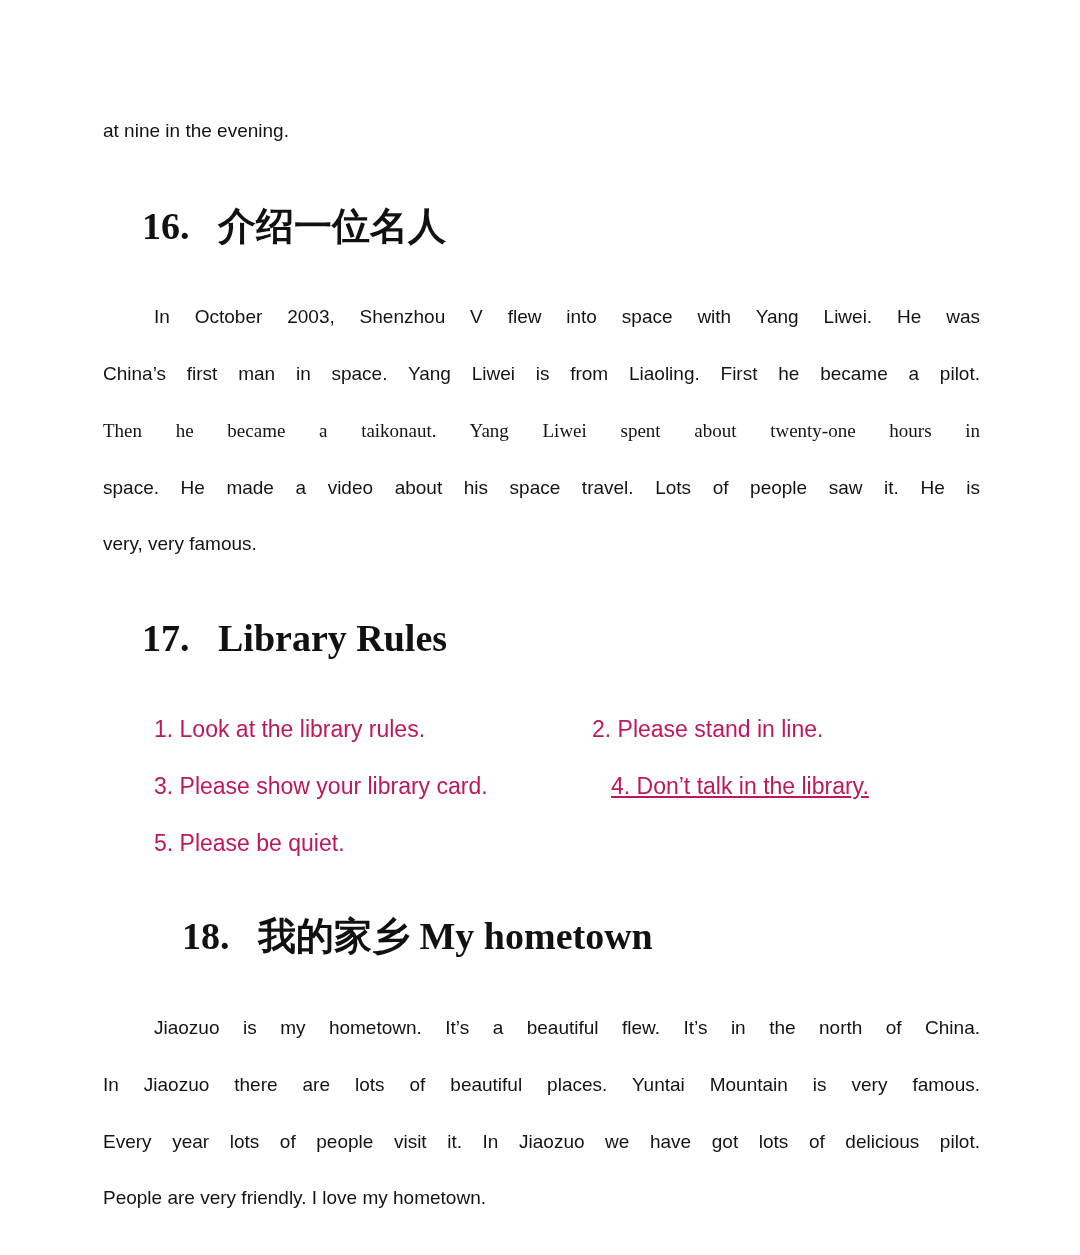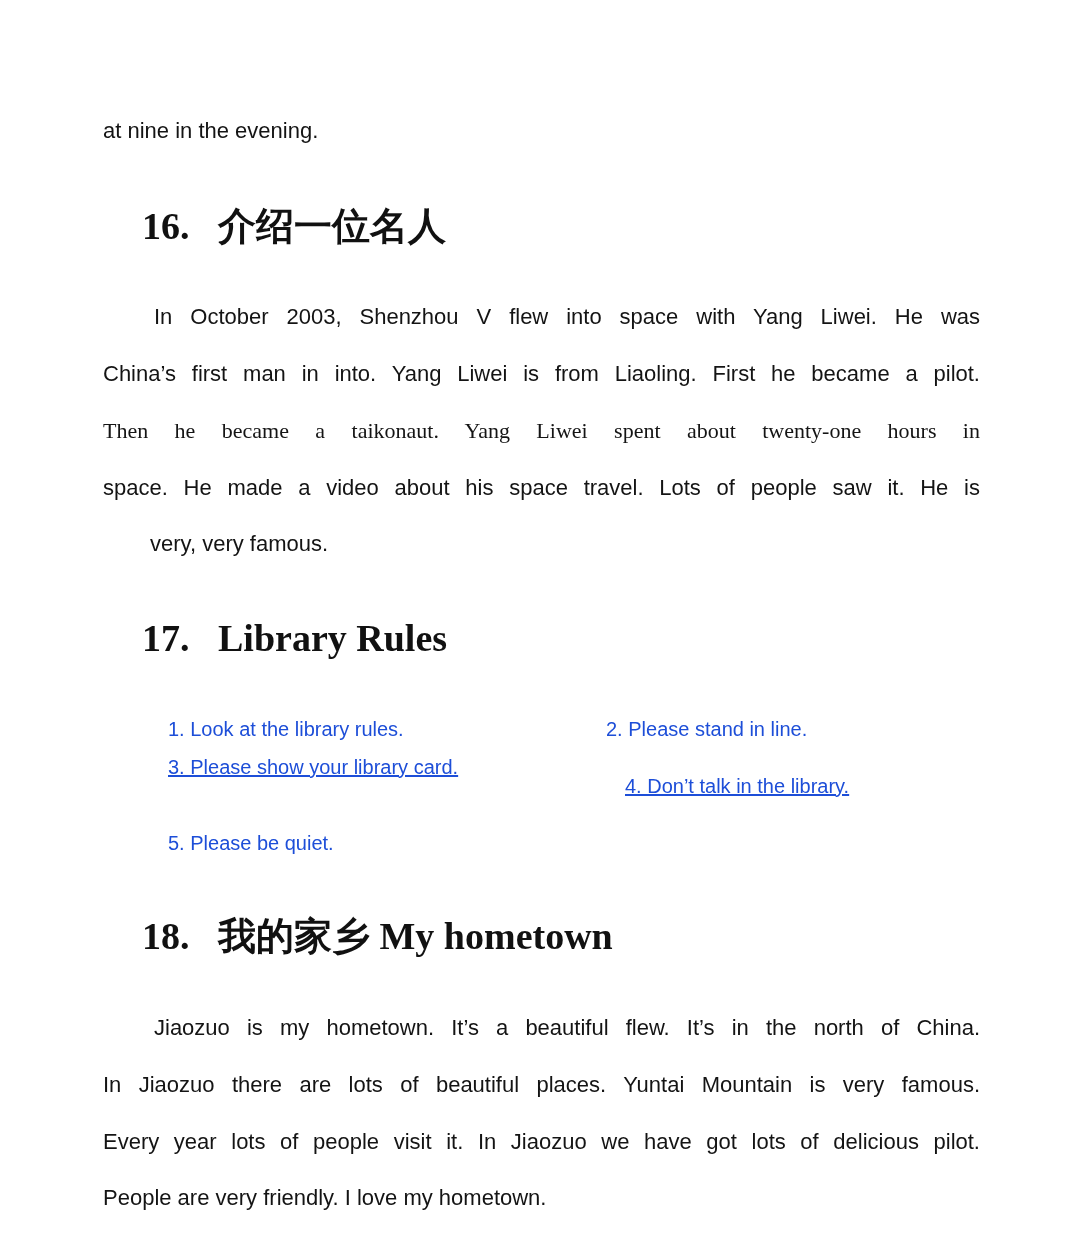--- a/index.html
+++ b/index.html
@@ -1,52 +1,52 @@
 <!DOCTYPE html>
 <html><head>
 <meta charset="utf-8">
 <style>
   html, body { margin: 0; padding: 0; background: #ffffff; }
   body { width: 1080px; height: 1255px; position: relative; overflow: hidden; color: #111; }
-  .line { position: absolute; left: 103px; width: 877px; font-family: "Liberation Sans", sans-serif; font-size: 22px; line-height: 30px; white-space: nowrap; color: #141414; }
+  .line { position: absolute; left: 103px; width: 877px; font-family: "Liberation Sans", sans-serif; font-size: 19px; line-height: 30px; white-space: nowrap; color: #141414; }
   .just { text-align: justify; text-align-last: justify; white-space: normal; }
   .heading { position: absolute; left: 142px; font-family: "Liberation Serif", "DejaVu Serif", serif; font-weight: bold; font-size: 38px; line-height: 44px; color: #111; white-space: nowrap; }
   .heading .num { display: inline-block; width: 76px; }
-  .rule { position: absolute; font-family: "Liberation Sans", sans-serif; font-size: 20px; line-height: 30px; color: #1d4ed8; white-space: nowrap; margin-left: 14px; }
+  .rule { position: absolute; font-family: "Liberation Sans", sans-serif; font-size: 23px; line-height: 30px; color: #be185d; white-space: nowrap; }
 </style>
 </head>
 <body>
 
 <div>
 
   <div class="line" style="top:116px;">at nine in the evening.</div>
 
   <div class="heading" style="top:204px;">
     <span class="num">16.</span><span>介绍一位名人</span>
   </div>
   <div>
     <div class="line just" style="top:302px; left:154px; width:826px;">In October 2003, Shenzhou V flew into space with Yang Liwei. He was</div>
-    <div class="line just" style="top:359px;">China’s first man in into. Yang Liwei is from Liaoling. First he became a pilot.</div>
+    <div class="line just" style="top:359px;">China’s first man in space. Yang Liwei is from Liaoling. First he became a pilot.</div>
     <div class="line just" style="top:416px;font-family:Liberation Serif, serif;">Then he became a taikonaut. Yang Liwei spent about twenty-one hours in</div>
     <div class="line just" style="top:473px;">space. He made a video about his space travel. Lots of people saw it. He is</div>
-    <div class="line" style="top:529px;margin-left:47px;">very, very famous.</div>
+    <div class="line" style="top:529px;">very, very famous.</div>
   </div>
 
   <div class="heading" style="top:616px;">
     <span class="num">17.</span><span>Library Rules</span>
   </div>
   <div>
     <div class="rule" style="top:714px; left:154px;">1. Look at the library rules.</div>
     <div class="rule" style="top:714px; left:592px;">2. Please stand in line.</div>
-    <div class="rule" style="top:752px; left:154px;text-decoration:underline;">3. Please show your library card.</div>
+    <div class="rule" style="top:771px; left:154px;">3. Please show your library card.</div>
     <div class="rule" style="top:771px; left:611px;text-decoration:underline;">4. Don’t talk in the library.</div>
     <div class="rule" style="top:828px; left:154px;">5. Please be quiet.</div>
   </div>
 
-  <div class="heading" style="top:914px;">
+  <div class="heading" style="top:914px;margin-left:40px;">
     <span class="num">18.</span><span>我的家乡  My hometown</span>
   </div>
   <div>
     <div class="line just" style="top:1013px; left:154px; width:826px;">Jiaozuo is my hometown. It’s a beautiful flew. It’s in the north of China.</div>
     <div class="line just" style="top:1070px;">In Jiaozuo there are lots of beautiful places. Yuntai Mountain is very famous.</div>
     <div class="line just" style="top:1127px;">Every year lots of people visit it. In Jiaozuo we have got lots of delicious pilot.</div>
     <div class="line" style="top:1183px;">People are very friendly. I love my hometown.</div>
   </div>
 
 </div>

